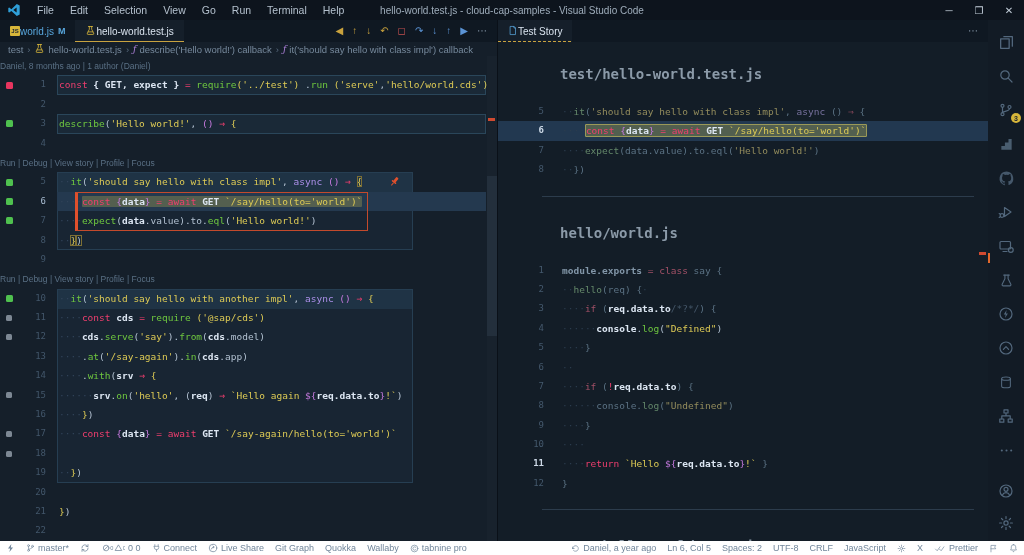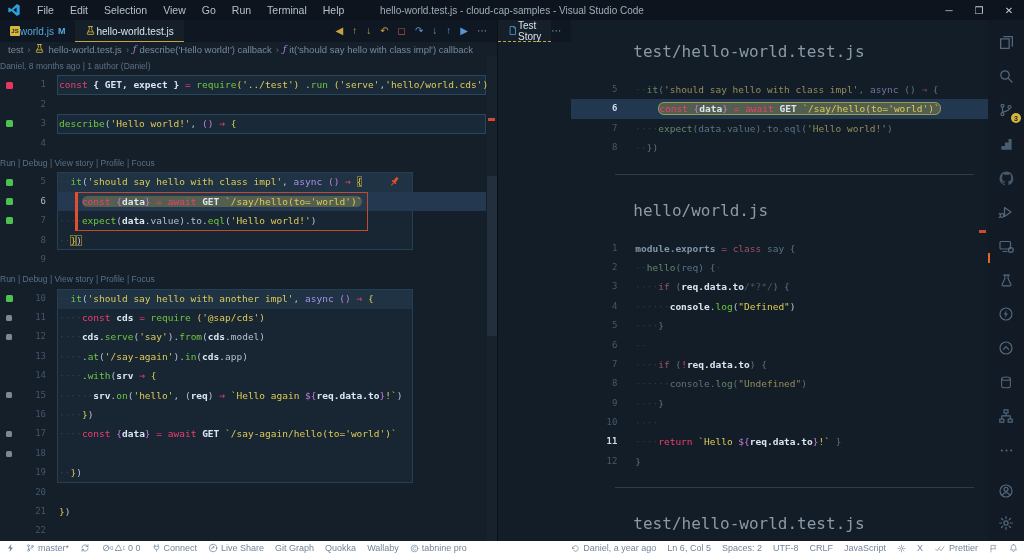--- a/index.html
+++ b/index.html
@@ -11,21 +11,21 @@
   .titlebar{height:20px;background:#0d141d;display:flex;align-items:center;color:#aeb9c6;font-size:10.5px;flex:0 0 20px}
   .vslogo{width:14px;height:14px;margin:0 8px 0 7px}
   .menu-item{padding:0 8px;color:#b4c0cd}
   .tb-title{position:absolute;left:0;right:0;text-align:center;font-size:10px;color:#9fadbb;pointer-events:none}
   .win-controls{margin-left:auto;display:flex;z-index:2}
   .win-btn{width:30px;height:20px;display:flex;align-items:center;justify-content:center;color:#c3ced9;font-size:10px}
 
   
   .main{flex:1;display:flex;min-height:0}
   .group-left{width:498px;display:flex;flex-direction:column;border-right:1px solid #0a1018;background:#151f2a}
-  .group-right{width:490px;display:flex;flex-direction:row;background:#131d27}
+  .group-right{width:490px;display:flex;flex-direction:column;background:#131d27}
   .activitybar{width:36px;background:#121b25;display:flex;flex-direction:column;align-items:center;padding:6px 0 2px;color:#53687d;position:relative}
 
   
   .tabbar{height:22px;background:#0f1822;display:flex;align-items:stretch;flex:0 0 22px;position:relative}
   .tab{display:flex;align-items:center;padding:0 10px;font-size:10px;color:#6f86a0;background:#0f1822;position:relative}
   .tab.active{background:#151f2a;color:#d9e3ee}
   .tab.active::after{content:"";position:absolute;left:0;right:0;bottom:0;height:1.5px;background:#c8a23f}
   .tab.dotted.active::after{background:repeating-linear-gradient(90deg,#c8a23f 0 3px,transparent 3px 5px)}
   .tab .mod-badge{color:#58a6dc;font-size:9px;font-weight:bold;margin-left:4px}
   .tab-blue{color:#58a6dc}
@@ -60,31 +60,31 @@
   .lnum.bright{color:#a9bdd2}
   .ltxt{padding-left:13px;white-space:pre}
   .lens{height:19.4px;line-height:20px;font-size:8.5px;color:#5a7085;
     font-family:"Liberation Sans",sans-serif;position:relative;z-index:1}
   .tk.kw{color:#ef3e6e}.tk.fn{color:#6fc83f}.tk.str{color:#decb55}
   .tk.var{color:#dce6f2;font-weight:bold}.tk.pun{color:#b2c1d1}
   .tk.kw2{color:#ab8fe8}.tk.br{color:#c77ae0}.tk.arr{color:#ef3e6e;font-weight:bold}
   .tk.ws{color:#31445a}.tk.cmt{color:#46586a}
   .tk.dim{color:#5b7284}.tk.dkw{color:#a15066}.tk.dfn{color:#64886a}.tk.dstr{color:#938c5c}
   .tk.dkw2{color:#77719e}.tk.darr{color:#a15066}.tk.dimb{color:#8296a8;font-weight:bold}.tk.wsd{color:#2b3c4e}
-  .hl-box{background:rgba(196,186,78,.30);border-radius:6px}
+  .hl-box{background:rgba(196,186,78,.30);border-radius:1px}
   .story .hl-box{border:1px solid rgba(214,200,96,.55)}
   .bm{outline:1px solid #7d6f35;outline-offset:-1px}
   .pin{position:absolute;z-index:4}
   .rulerL{position:absolute;right:0;top:0;bottom:0;width:10px;background:rgba(255,255,255,.015);z-index:2}
   .r-mark{position:absolute;left:1px;width:7px;height:3px}
   .r-thumb{position:absolute;left:0;width:10px;background:rgba(140,170,195,.10)}
 
   
   .story{flex:1;overflow:hidden;position:relative;font-family:"DejaVu Sans Mono",monospace;font-size:9.5px;background:#131d27}
-  .s-heading{padding:0 0 0 62px;color:#8b9aa8;font-weight:normal;font-size:16px;height:20px;line-height:20px}
+  .s-heading{padding:0 0 0 62px;color:#8b9aa8;font-weight:bold;font-size:14px;height:20px;line-height:20px}
   .s-row{display:flex;height:19.4px;line-height:19.4px}
   .s-row.cur{background:#223850}
   .s-num{width:46px;text-align:right;color:#44586c;font-size:9px}
   .s-num.bright{color:#cfdbe8;font-weight:bold}
   .s-txt{padding-left:18px;white-space:pre}
   .s-hr{border:none;border-top:1px solid #2c3c4c;margin:0 14px 0 44px}
   .rulerR{position:absolute;right:2px;top:0;bottom:0;width:8px;z-index:2}
 
   
   .ab-top{display:flex;flex-direction:column;align-items:center;gap:14px;margin-top:6px}

